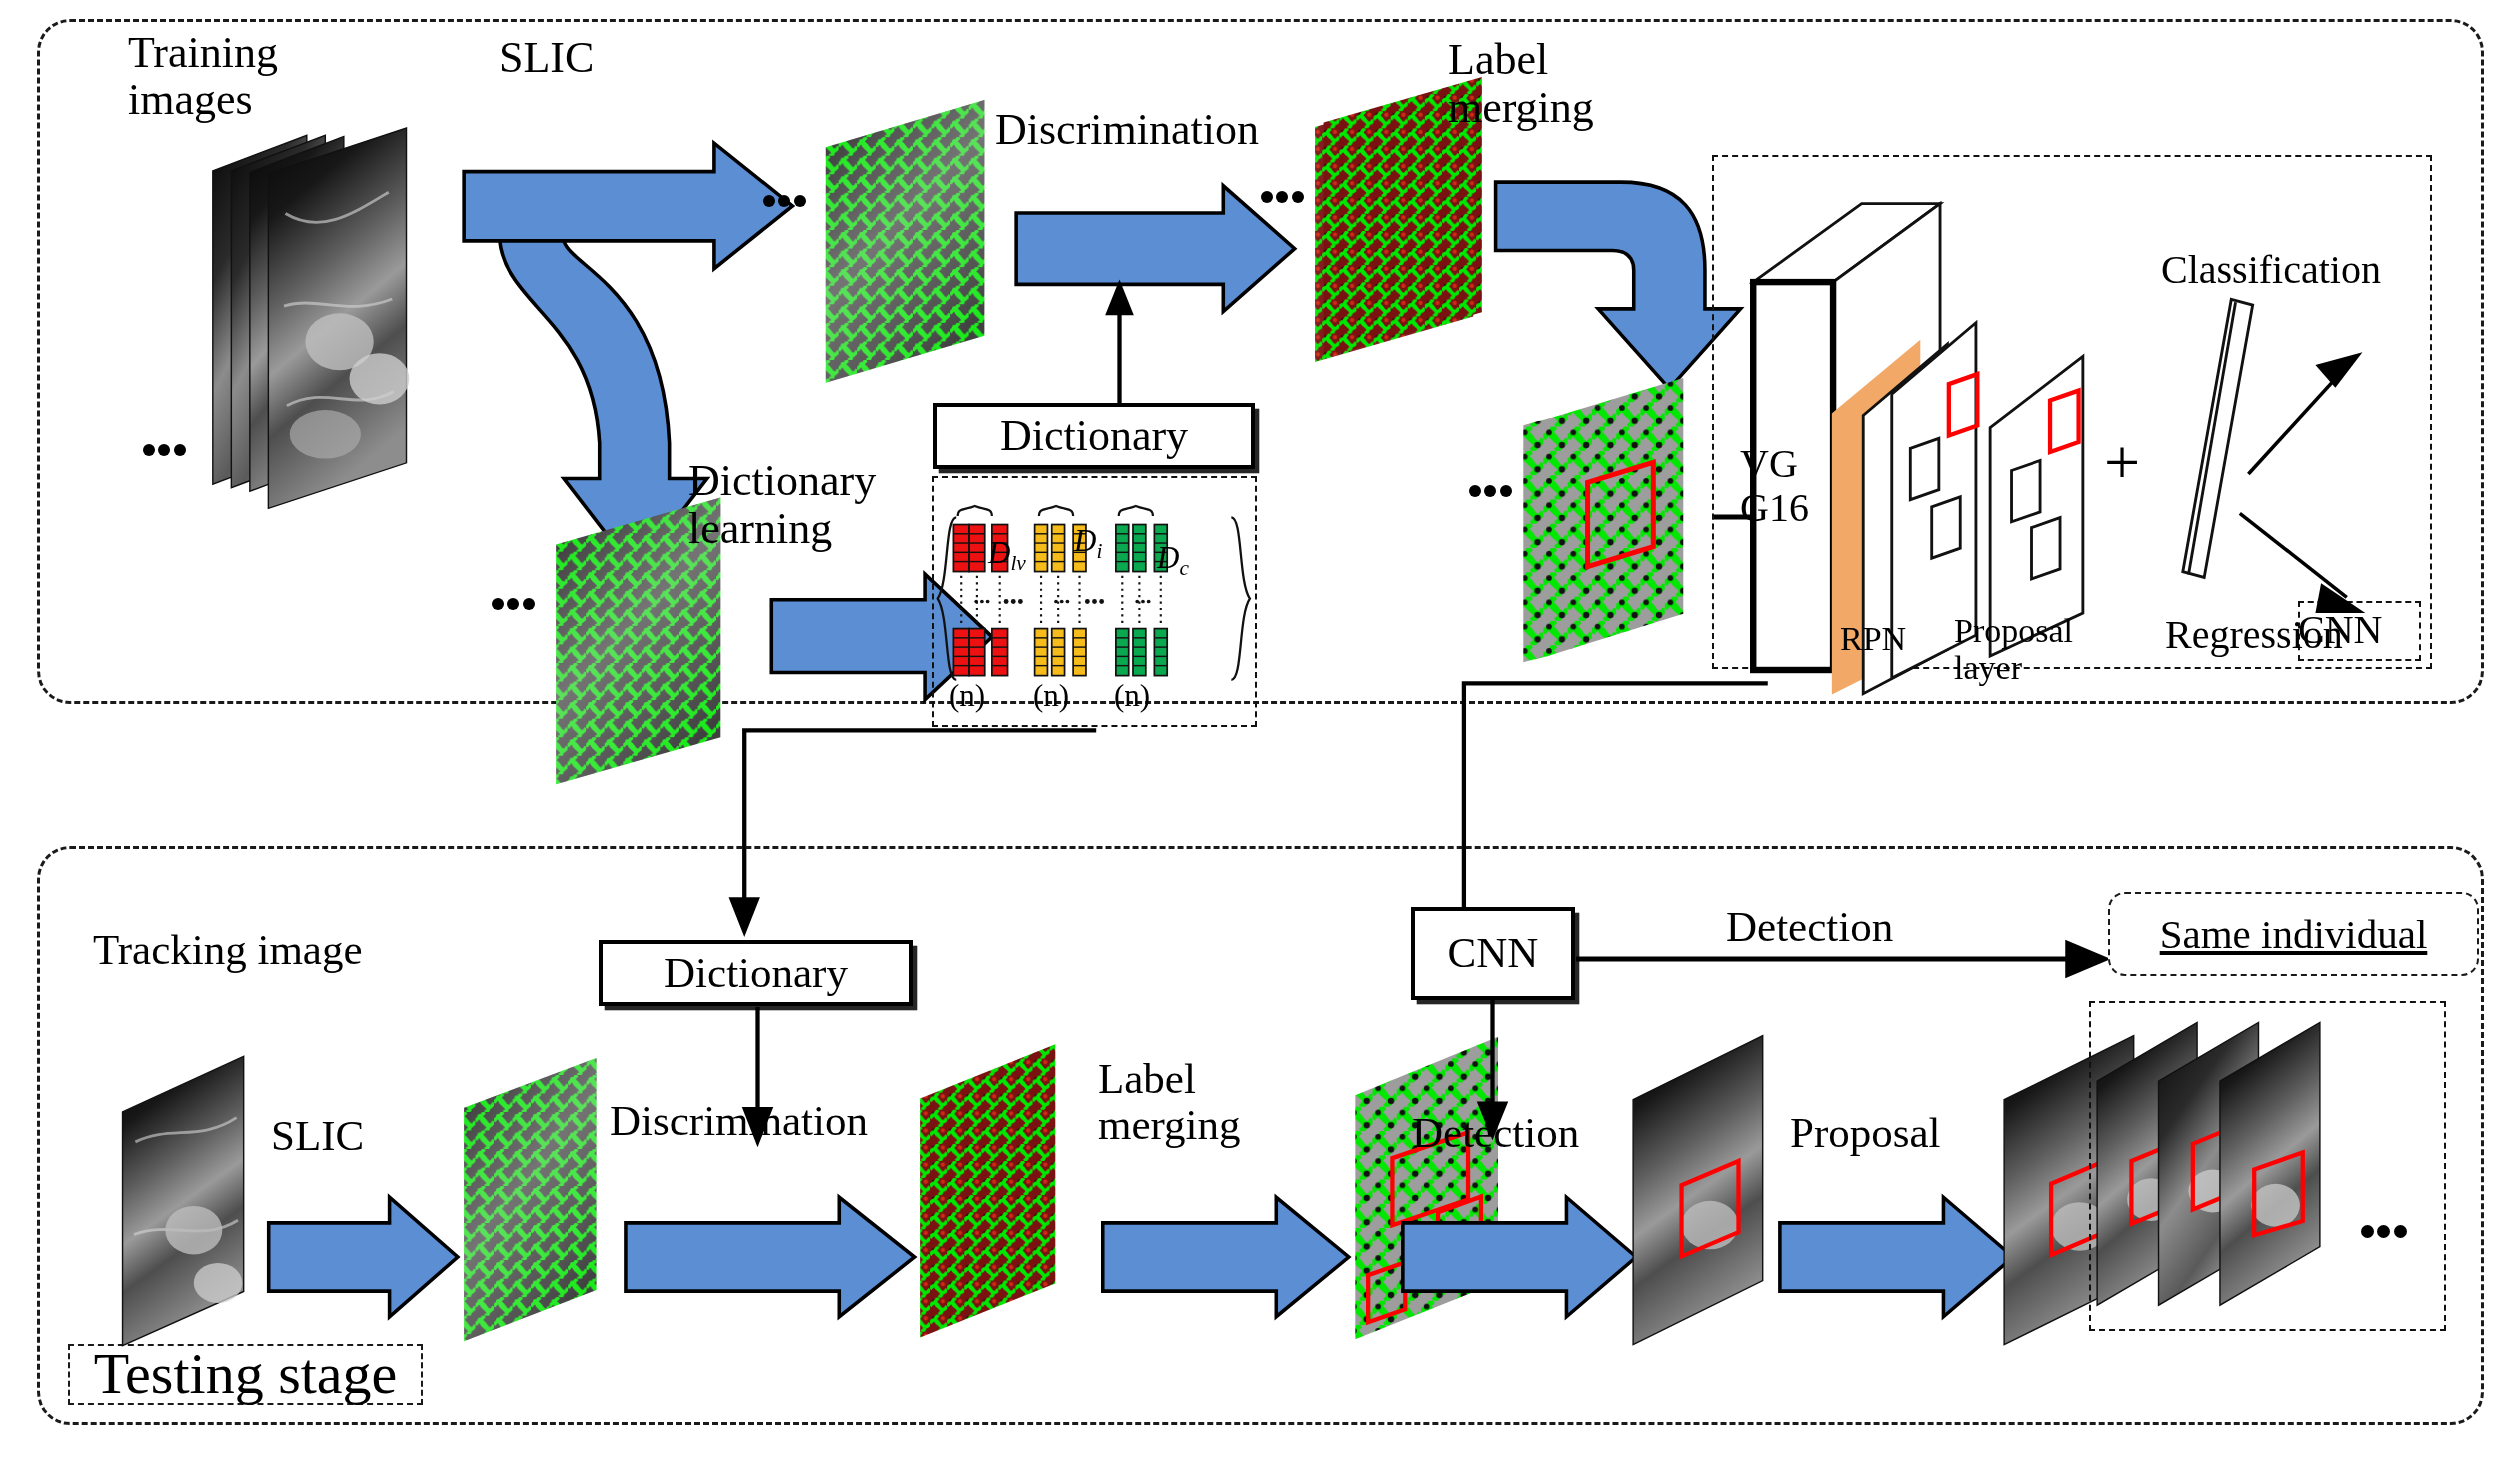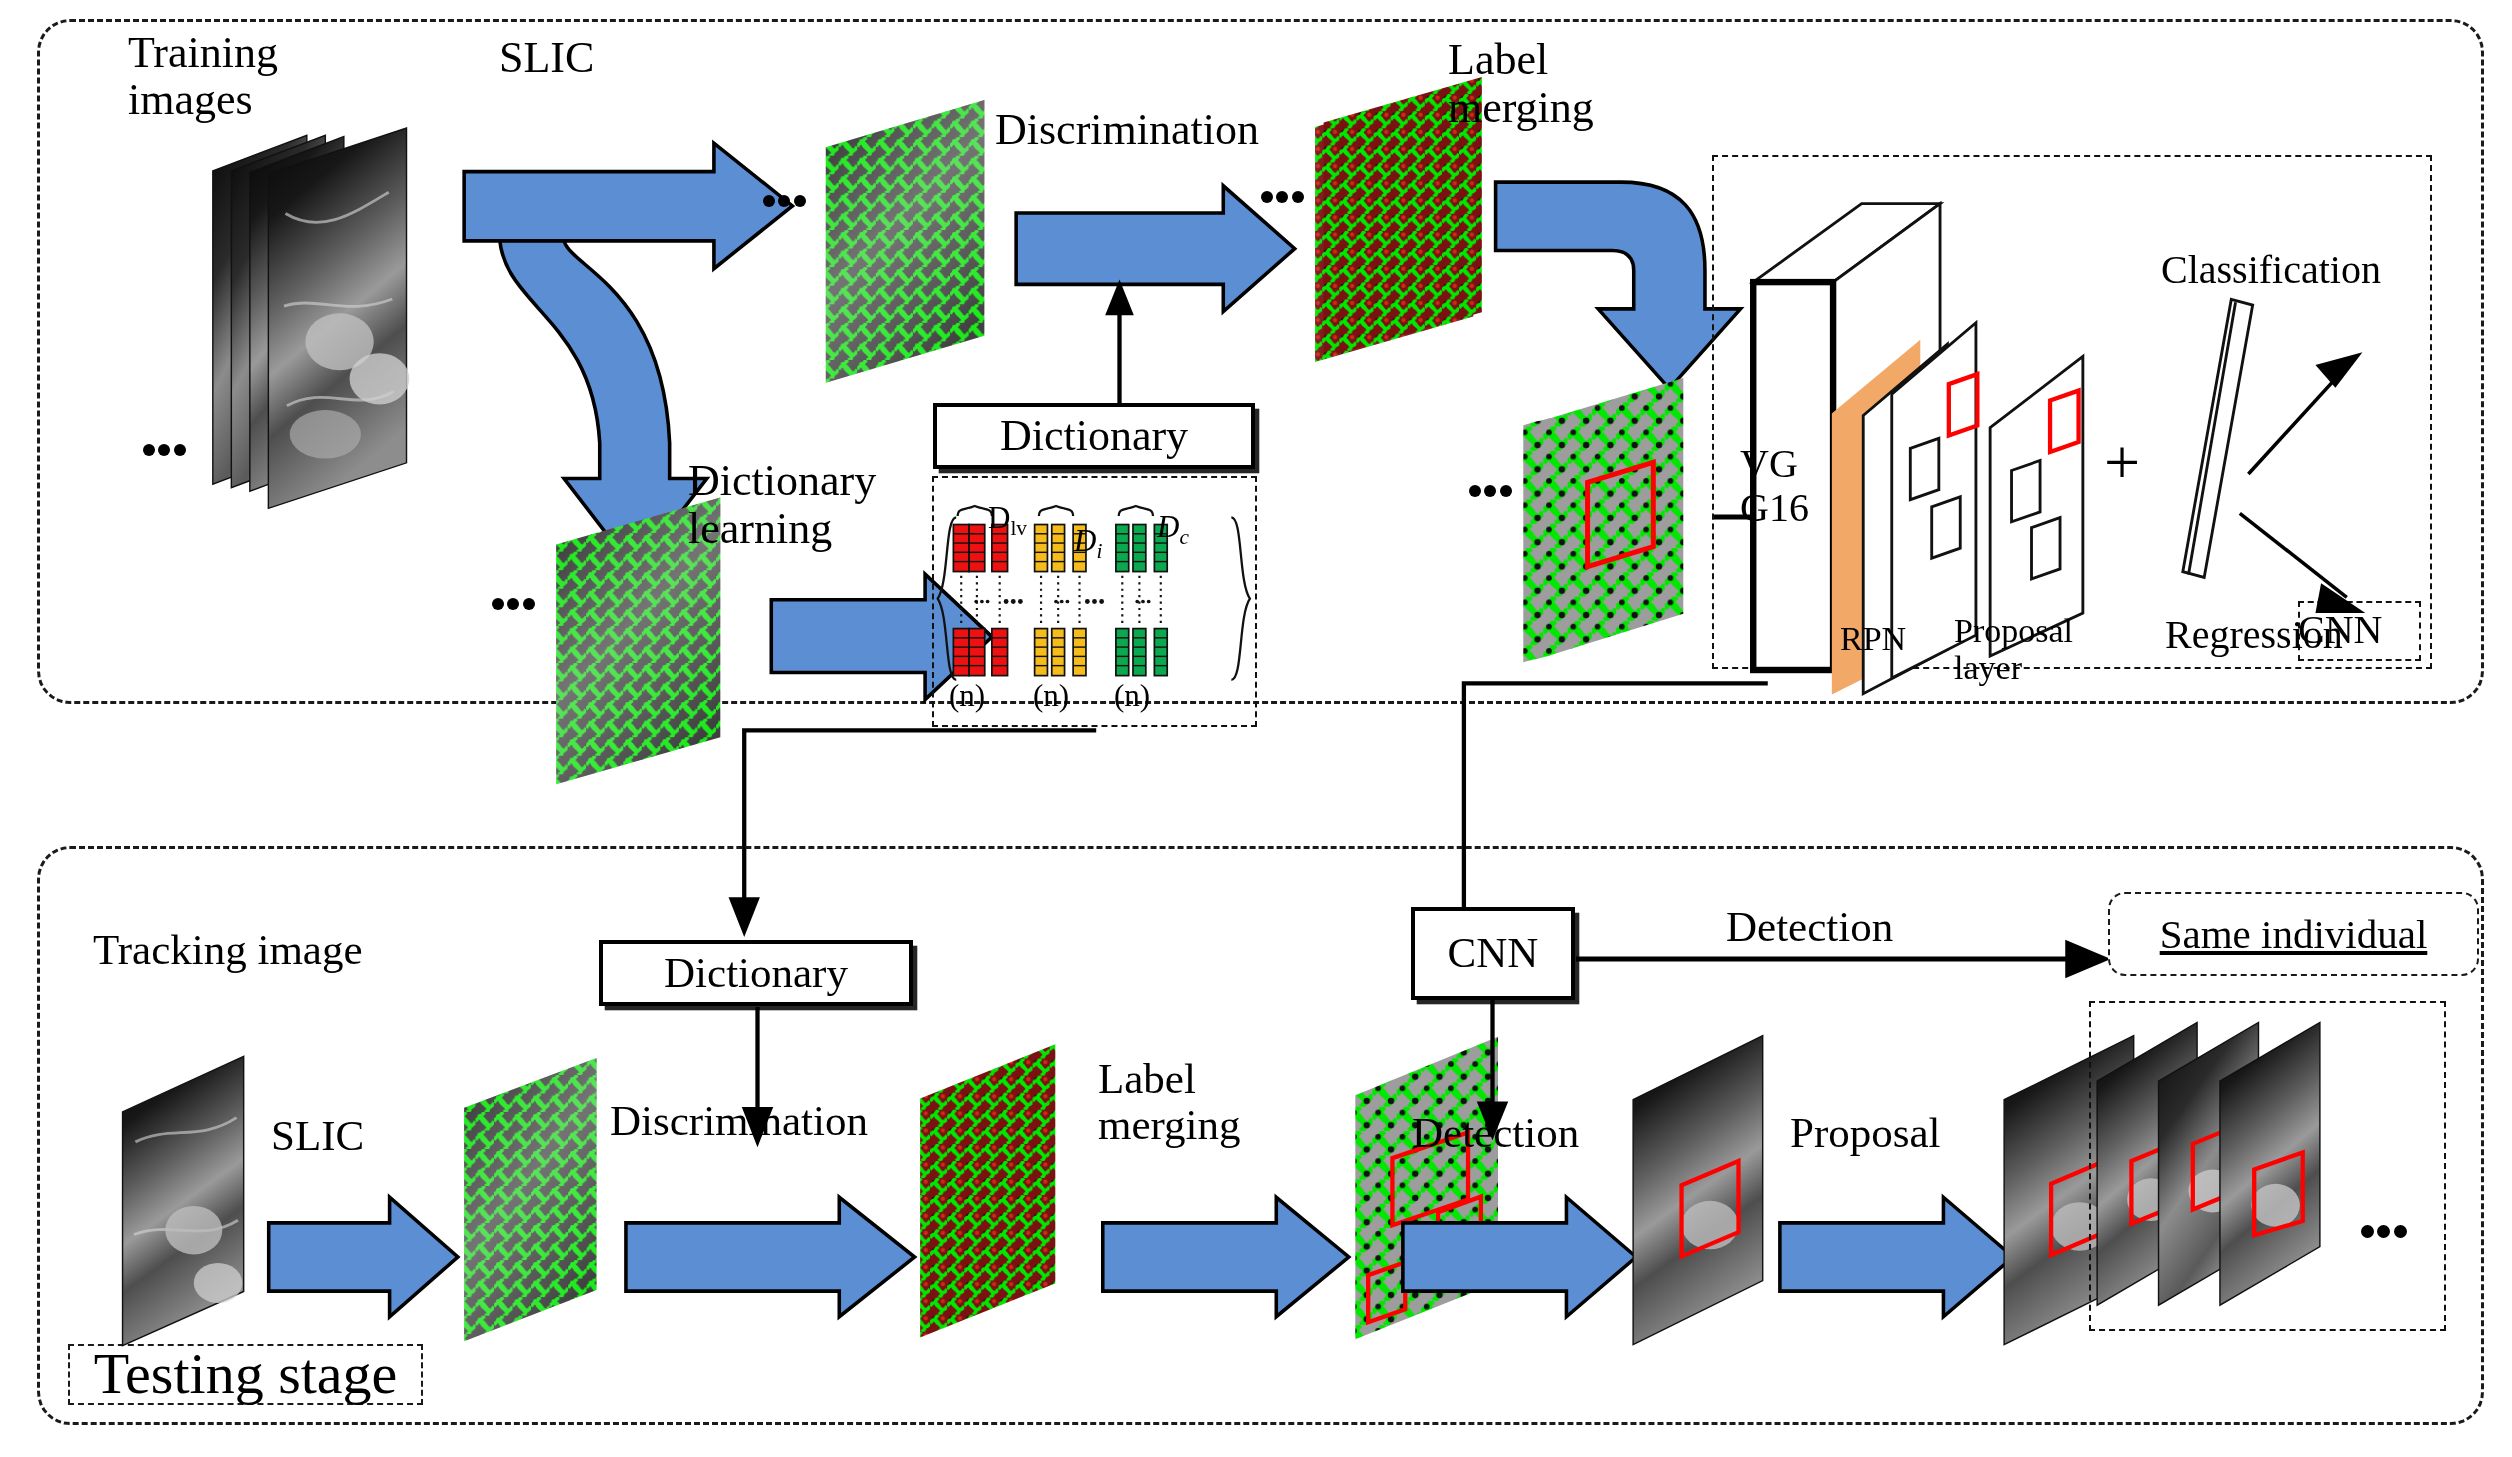--- a/index.html
+++ b/index.html
@@ -445,27 +445,27 @@
         <line x1="39" y1="140" x2="39" y2="208" stroke="#111" stroke-width="3" stroke-dasharray="3 6"></line>
       </g>
       <g fill="#111">
           <circle cx="60" cy="176" r="2.6"></circle>
           <circle cx="68" cy="176" r="2.6"></circle>
           <circle cx="76" cy="176" r="2.6"></circle>
         </g>
     </g>
   </svg>
 
-  <div class="lbl" style="left:957px;top:468px;font-size:31px;">
+  <div class="lbl" style="left:957px;top:503px;font-size:31px;font-style:italic;">
     <span>D</span><span style="font-size:21.4px;vertical-align:sub;">lv</span>
   </div>
   <div class="lbl" style="left:1043px;top:491px;font-size:31px;font-style:italic;">
     <span>D</span><span style="font-size:21.4px;vertical-align:sub;">i</span>
   </div>
-  <div class="lbl" style="left:1126px;top:477px;font-size:31px;font-style:italic;">
+  <div class="lbl" style="left:1126px;top:508px;font-size:31px;font-style:italic;">
     <span>D</span><span style="font-size:21.4px;vertical-align:sub;">c</span>
   </div>
 
   <div class="lbl ctr" style="left:949px;top:679px;width:68px;font-size:31px;">(n)</div>
   <div class="lbl ctr" style="left:1033px;top:679px;width:68px;font-size:31px;">(n)</div>
   <div class="lbl ctr" style="left:1114px;top:679px;width:68px;font-size:31px;">(n)</div>
 
   <svg class="abs" style="left:720px;top:726px;" width="399" height="214" viewBox="0 0 560 300">
     <polyline points="528,6 34,6 34,252" fill="none" stroke="#000" stroke-width="6"></polyline>
     <polygon points="34,296 12,240 56,240" fill="#000"></polygon>

